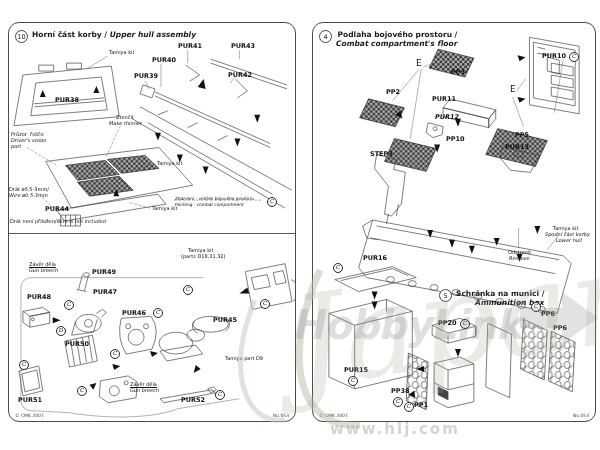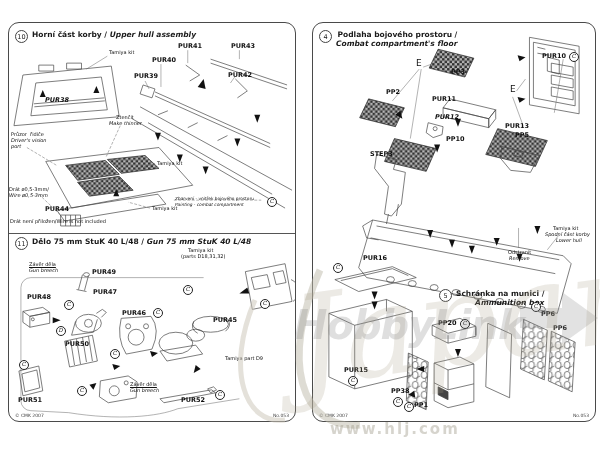--- a/index.html
+++ b/index.html
@@ -134,36 +134,32 @@
       </g>
     </svg>
 
     <div class="sec-head" style="left:6px;top:7px">
       <span class="secnum">10</span>
       <span class="sec-title"><span>Horní část korby / </span><span class="en">Upper hull assembly</span></span>
     </div>
 
     <div class="hr"></div>
 
-    <div class="sec-head" style="left:6px;top:214px">
-      <span class="secnum">11</span>
-      <span class="sec-title"><span>Dělo 75 mm StuK 40 L/48 / </span><span class="en">Gun 75 mm StuK 40 L/48</span></span>
-    </div>
 
     <div class="footer">
       <span>© CMK 2007</span>
       <span>No.053</span>
     </div>
   <div class="lbl note" style="left: 100px; top: 27px;">Tamiya kit</div>
       <div class="lbl part" style="left: 169px; top: 20px;">PUR41</div>
       <div class="lbl part" style="left: 222px; top: 20px;">PUR43</div>
       <div class="lbl part" style="left: 143px; top: 34px;">PUR40</div>
       <div class="lbl part" style="left: 125px; top: 50px;">PUR39</div>
       <div class="lbl part" style="left: 219px; top: 49px;">PUR42</div>
-      <div class="lbl part" style="left: 36px; top: 74px; font-style: italic;">PUR38</div>
+      <div class="lbl part" style="left: 46px; top: 74px;">PUR38</div>
       <div class="lbl note" style="left: 107px; top: 92px;">Ztenčit</div>
       <div class="lbl note i" style="left: 100px; top: 98px;">Make thinner</div>
       <div class="lbl note" style="left: 2px; top: 109px;">Průzor  řidiče</div>
       <div class="lbl note i" style="left: 2px; top: 115px;">Driver's vision</div>
       <div class="lbl note i" style="left: 2px; top: 121px;">port</div>
       <div class="lbl note" style="left: 148px; top: 138px;">Tamiya kit</div>
       <div class="lbl note" style="left: 0px; top: 164px;">Drát ø0,5-3mm/</div>
       <div class="lbl note i" style="left: 0px; top: 170px;">Wire ø0,5-3mm</div>
       <div class="lbl part" style="left: 36px; top: 183px;">PUR44</div>
       <div class="lbl note" style="left: 143px; top: 183px;">Tamiya kit</div>
@@ -304,21 +300,21 @@
   <div class="lbl eletter" style="left: 103px; top: 36px;">E</div>
       <div class="lbl part" style="left: 138px; top: 46px;">PP3</div>
       <div class="lbl part" style="left: 73px; top: 66px;">PP2</div>
       <div class="lbl part" style="left: 229px; top: 30px;">PUR10</div>
       <div class="lbl circ" style="left: 256px; top: 29px;">C</div>
       <div class="lbl part" style="left: 119px; top: 73px;">PUR11</div>
       <div class="lbl eletter" style="left: 197px; top: 62px;">E</div>
       <div class="lbl part" style="left: 122px; top: 91px; font-style: italic;">PUR12</div>
       <div class="lbl part" style="left: 202px; top: 109px;">PP5</div>
       <div class="lbl part" style="left: 133px; top: 113px;">PP10</div>
-      <div class="lbl part" style="left: 192px; top: 100px;">PUR13</div>
+      <div class="lbl part" style="left: 192px; top: 121px;">PUR13</div>
       <div class="lbl part" style="left: 57px; top: 128px;">STEP3</div>
       <div class="lbl note" style="left: 240px; top: 203px;">Tamiya kit</div>
       <div class="lbl note i" style="left: 232px; top: 209px;">Spodní část korby</div>
       <div class="lbl note i" style="left: 243px; top: 215px;">Lower hull</div>
       <div class="lbl note" style="left: 195px; top: 227px;">Odstranit</div>
       <div class="lbl note i" style="left: 196px; top: 233px;">Remove</div>
       <div class="lbl circ" style="left: 20px; top: 240px;">C</div>
       <div class="lbl part" style="left: 14px; top: 232px; padding-left: 36px;">PUR16</div>
       <div class="lbl part" style="left: 125px; top: 297px;">PP20</div>
       <div class="lbl circ" style="left: 147px; top: 296px;">C</div>

